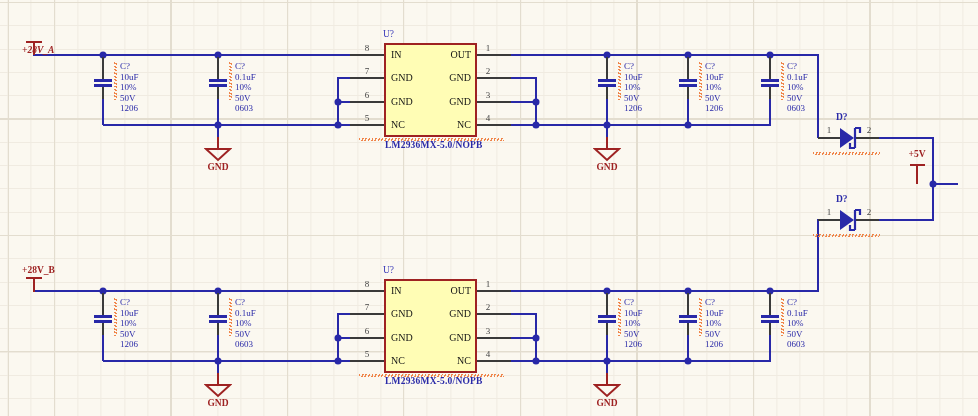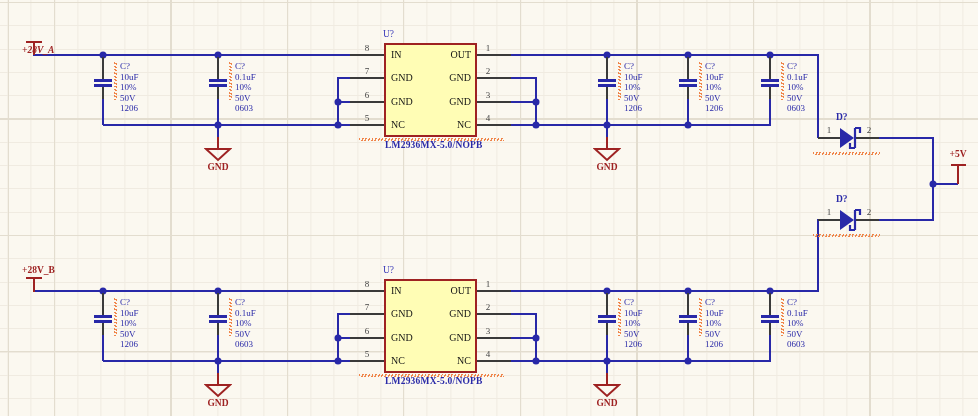--- a/index.html
+++ b/index.html
@@ -109,21 +109,21 @@
   <div class="abs" style="left:14px;top:29px;width:60px;height:27px;">
     <div class="t plabel" style="left:8px;top:16px;font-style:italic;">+28V_A</div>
     <div class="mh" style="left:12px;top:12px;width:16px;"></div>
     <div class="mv" style="left:19px;top:14px;height:12px;"></div>
   </div>
   <div class="abs" style="left:14px;top:265px;width:60px;height:27px;">
     <div class="t plabel" style="left:8px;top:0;">+28V_B</div>
     <div class="mh" style="left:12px;top:12px;width:16px;"></div>
     <div class="mv" style="left:19px;top:14px;height:13px;"></div>
   </div>
-  <div class="abs" style="left:940px;top:149px;width:36px;height:36px;">
+  <div class="abs" style="left:899px;top:149px;width:36px;height:36px;">
     <div class="t plabel" style="left:0;top:0;width:36px;text-align:center;">+5V</div>
     <div class="mh" style="left:11px;top:15px;width:15px;"></div>
     <div class="mv" style="left:17px;top:17px;height:18px;"></div>
   </div>
 
   <div class="abs gnd" style="left:201px;top:125px;width:36px;height:50px;">
     <div class="wv" style="left:16px;top:1px;height:11px;"></div>
     <div class="mv" style="left:16px;top:12px;height:12px;"></div>
     <svg style="position:absolute;left:3px;top:23px;" width="28" height="14">
         <path d="M2,1 H26 L14,12 Z" fill="none" stroke="#9E2222" stroke-width="2"></path>

